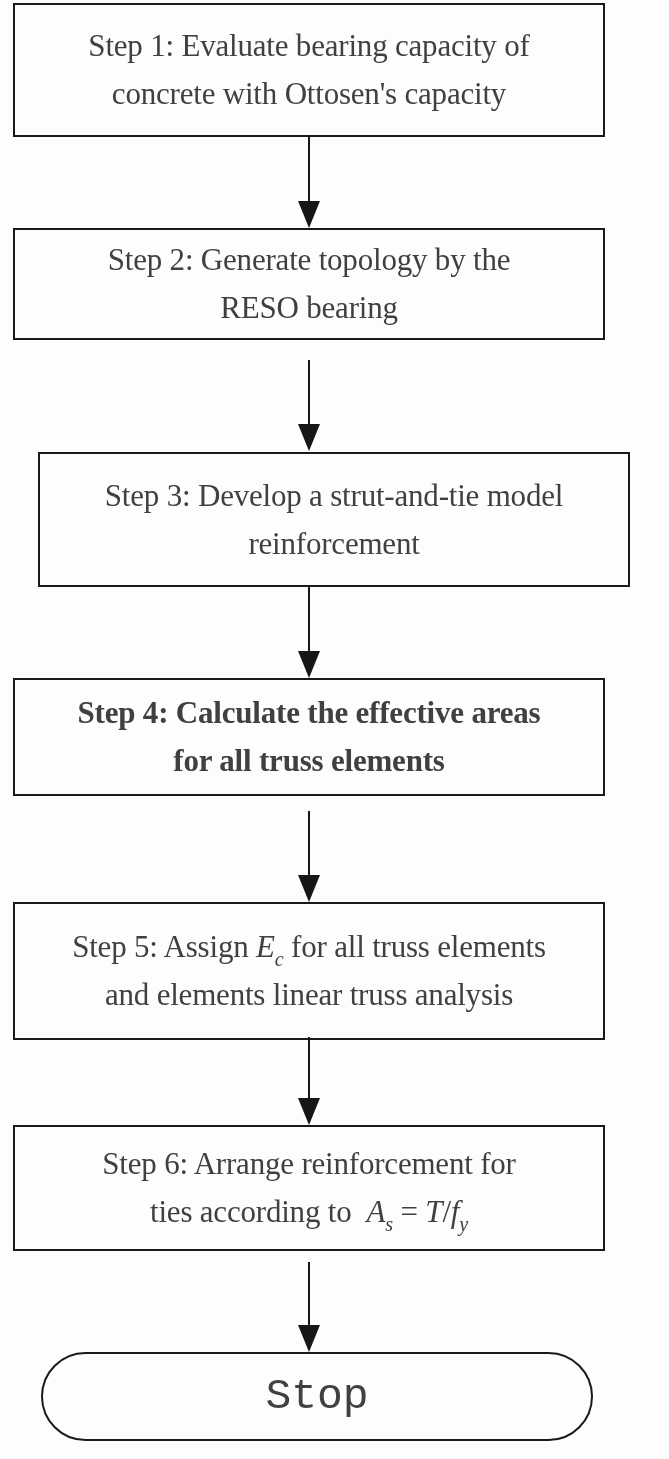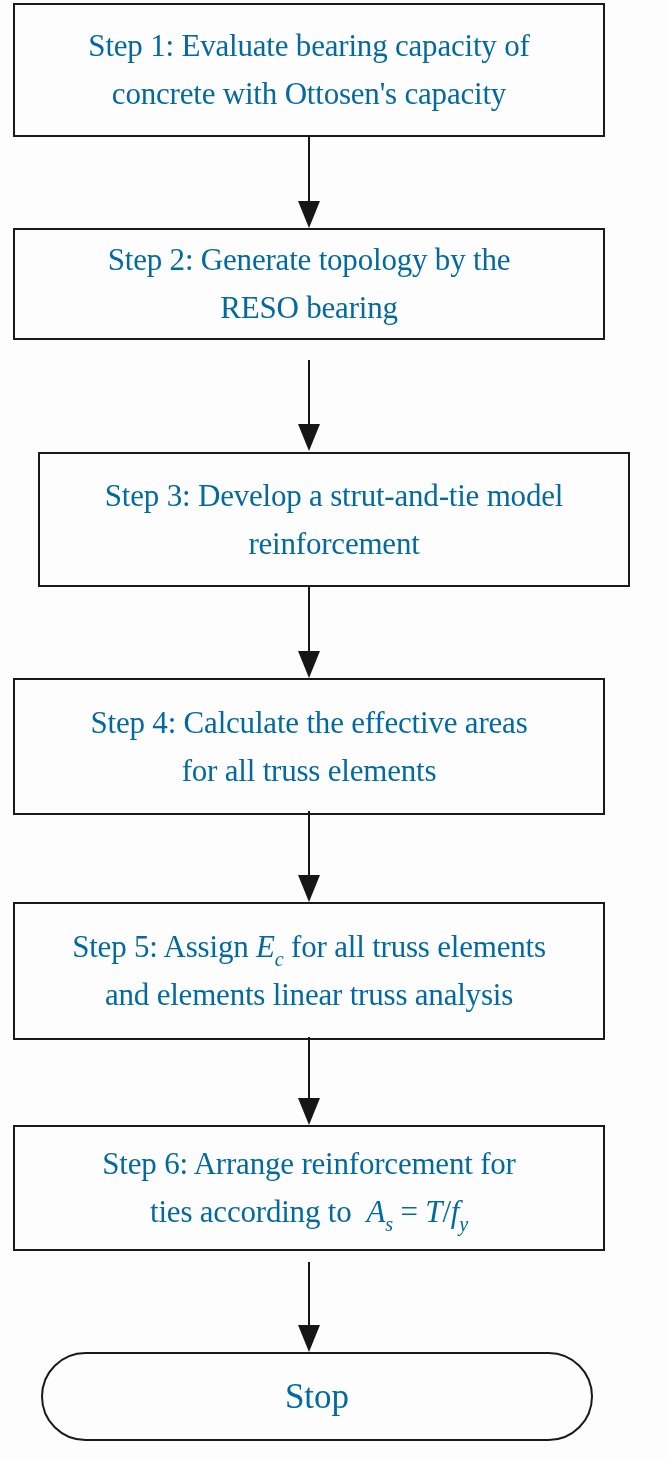--- a/index.html
+++ b/index.html
@@ -6,21 +6,21 @@
     margin: 0;
     padding: 0;
     background: #ffffff;
   }
   .canvas {
     position: relative;
     width: 669px;
     height: 1459px;
     background: #fdfdfd;
     font-family: "Liberation Serif", "DejaVu Serif", serif;
-    color: #0369a1;
+    color: #404040;
     overflow: hidden;
   }
   .step {
     position: absolute;
     left: 13px;
     width: 592px;
     box-sizing: border-box;
     border: 2.5px solid #1a1a1a;
     background: #fdfdfd;
     display: flex;
@@ -67,21 +67,22 @@
     top: 1352px;
     width: 552px;
     height: 89px;
     box-sizing: border-box;
     border: 2.5px solid #1a1a1a;
     border-radius: 45px;
     background: #fdfdfd;
     display: flex;
     align-items: center;
     justify-content: center;
-    font-size: 35px;
+    font-size: 43px;
+    font-family: Liberation Mono, monospace;
   }
 </style>
 </head>
 <body>
 
 <div class="canvas">
 
   <div class="step" style="top:3px;height:134px;">
     <div class="step-text"><span>Step 1: Evaluate bearing capacity of</span><br><span>concrete with Ottosen's capacity</span></div>
   </div>
@@ -102,21 +103,21 @@
 
   <div class="step" style="top:452px;height:135px;margin-left:25px;">
     <div class="step-text"><span>Step 3: Develop a strut-and-tie model</span><br><span>reinforcement</span></div>
   </div>
 
   <div class="arrow" style="top:587px;height:91px;">
     <div class="arrow-shaft"></div>
     <div class="arrow-head"></div>
   </div>
 
-  <div class="step" style="top:678px;height:137px;">
+  <div class="step" style="top:678px;height:118px;font-weight:bold;">
     <div class="step-text"><span>Step 4: Calculate the effective areas</span><br><span>for all truss elements</span></div>
   </div>
 
   <div class="arrow" style="top:811px;height:91px;">
     <div class="arrow-shaft"></div>
     <div class="arrow-head"></div>
   </div>
 
   <div class="step" style="top:902px;height:138px;">
     <div class="step-text"><span>Step 5: Assign </span><span class="i">E</span><span class="i sub">c</span><span> for all truss elements</span><br><span>and elements linear truss analysis</span></div>

